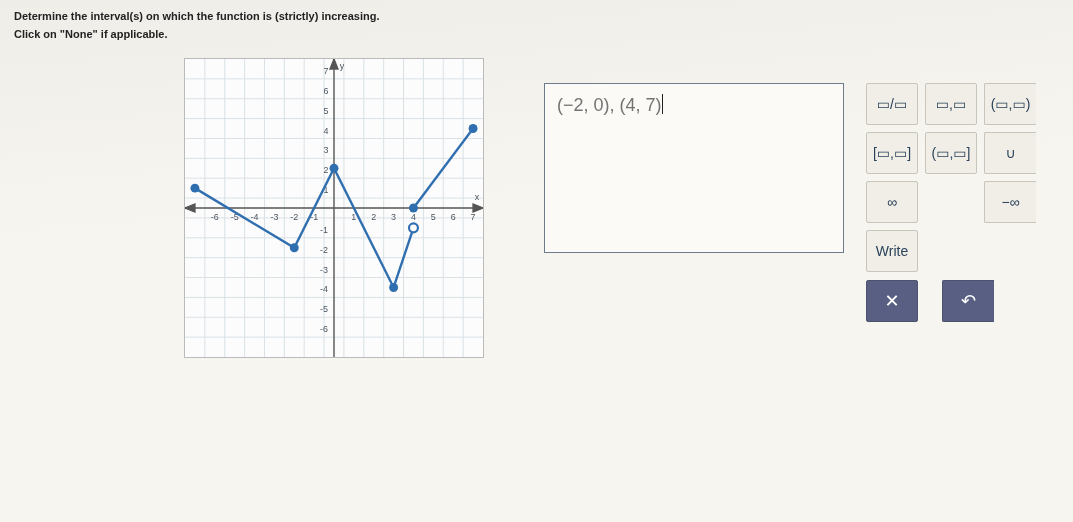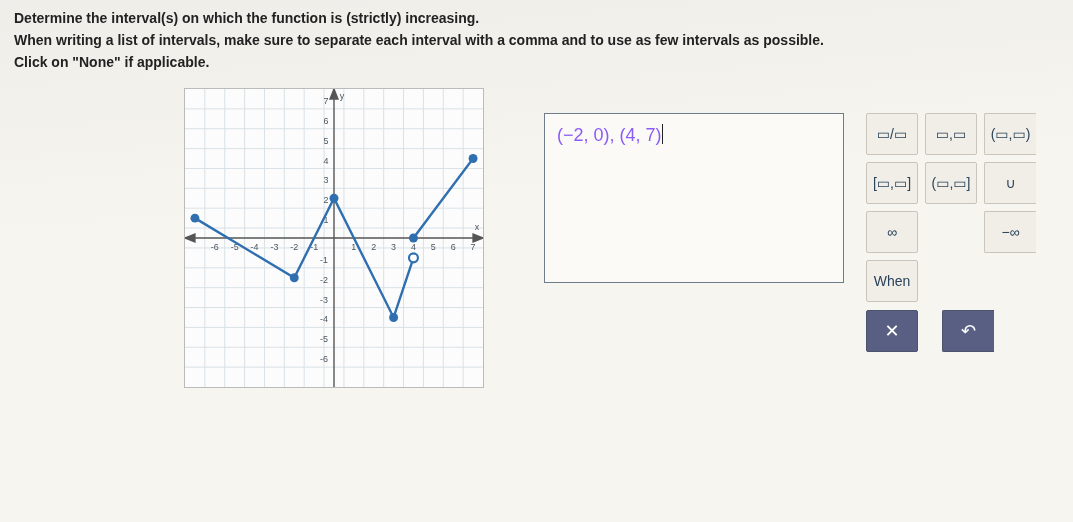--- a/index.html
+++ b/index.html
@@ -12,33 +12,33 @@
       overflow:hidden;
       position:relative;
     }
     .page {
       background:#f8f6f2;
       width:1073px; height:522px;
       padding:10px 14px;
       position:relative;
       background: linear-gradient(175deg, rgba(0,0,0,.03), rgba(0,0,0,0) 40%), #f7f5f0;
     }
-    .question-text p { margin-bottom:6px; font-weight:600; color:#222; font-size:14px; }
+    .question-text p { margin-bottom:6px; font-weight:600; color:#222; font-size:11px; }
     .question-text { margin-bottom:8px; }
 
     .content-row { display:flex; align-items:flex-start; gap:60px; margin-top:18px; padding-left:170px; }
 
     
     .graph { width:300px; height:300px; border:1px solid #bbb; background:#fcfcfc; position:relative; }
 
     
     .answer-area { display:flex; align-items:flex-start; gap:22px; margin-top:25px; }
     .answer-box {
       width:300px; height:170px; border:1px solid #6f7c8c;
-      background:#fbfaf6; padding:10px 12px; font-size:18px; color:#8b5cf6;
+      background:#fbfaf6; padding:10px 12px; font-size:18px; color:#737373;
     }
     .cursor { display:inline-block; width:0; border-left:1.5px solid #222; height:20px; vertical-align:-3px; }
 
     
     .keypad { display:grid; grid-template-columns:repeat(3,52px); grid-auto-rows:42px; gap:7px; }
     .key {
       background:#f1eee7; border:1px solid #c9c5bb; border-radius:2px;
       display:flex; align-items:center; justify-content:center;
       font-size:14px; color:#2a425a; font-weight:500;
     }
@@ -49,21 +49,20 @@
 
     svg.grid { position:absolute; inset:0; }
   </style>
 </head>
 <body>
 
 <div class="page">
 
   <div class="question-text">
     <p>Determine the interval(s) on which the function is (strictly) increasing.</p>
-    <p>When writing a list of intervals, make sure to separate each interval with a comma and to use as few intervals as possible.</p>
     <p>Click on "None" if applicable.</p>
   </div>
 
   <div class="content-row">
 
     <div class="graph">
       <svg class="grid" viewBox="0 0 300 300">
 
         <g stroke="#d9e1e6" stroke-width="1">
           <line x1="0" y1="20" x2="300" y2="20"></line>
@@ -180,21 +179,21 @@
 
           <div class="key">
               <span>∞</span>
             </div>
           <div class="key" style="visibility:hidden"></div>
           <div class="key clip-right">
               <span>−∞</span>
             </div>
 
           <div class="key">
-              <span>When</span>
+              <span>Write</span>
             </div>
           <div class="key" style="visibility:hidden"></div>
           <div class="key" style="visibility:hidden"></div>
         </div>
 
         <div class="btn-row">
           <div class="key blue" style="width:52px;height:42px">
             <span>✕</span>
           </div>
           <div class="key blue clip-right" style="width:52px;height:42px">

